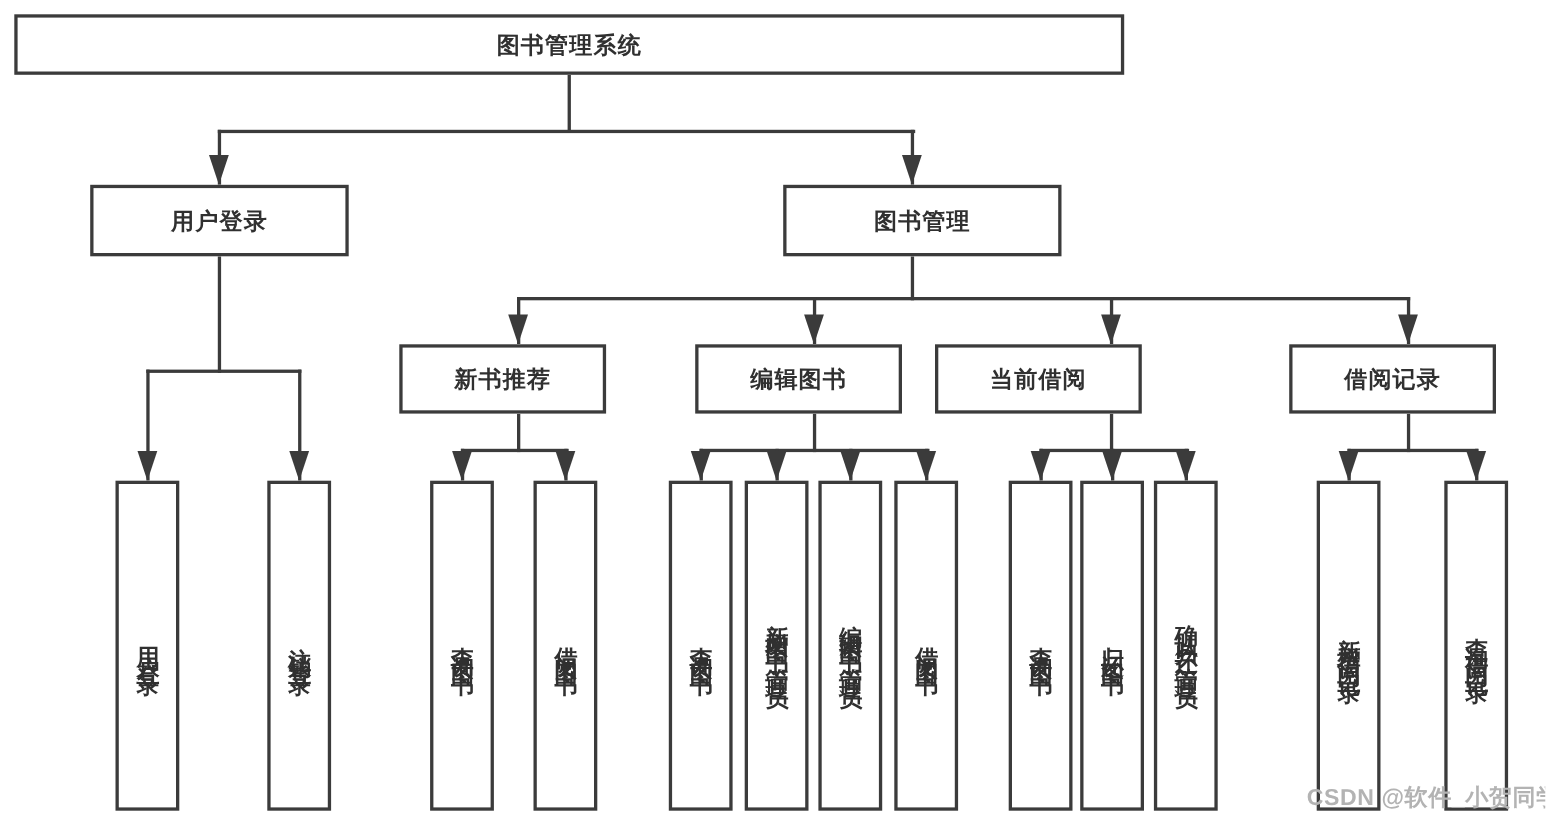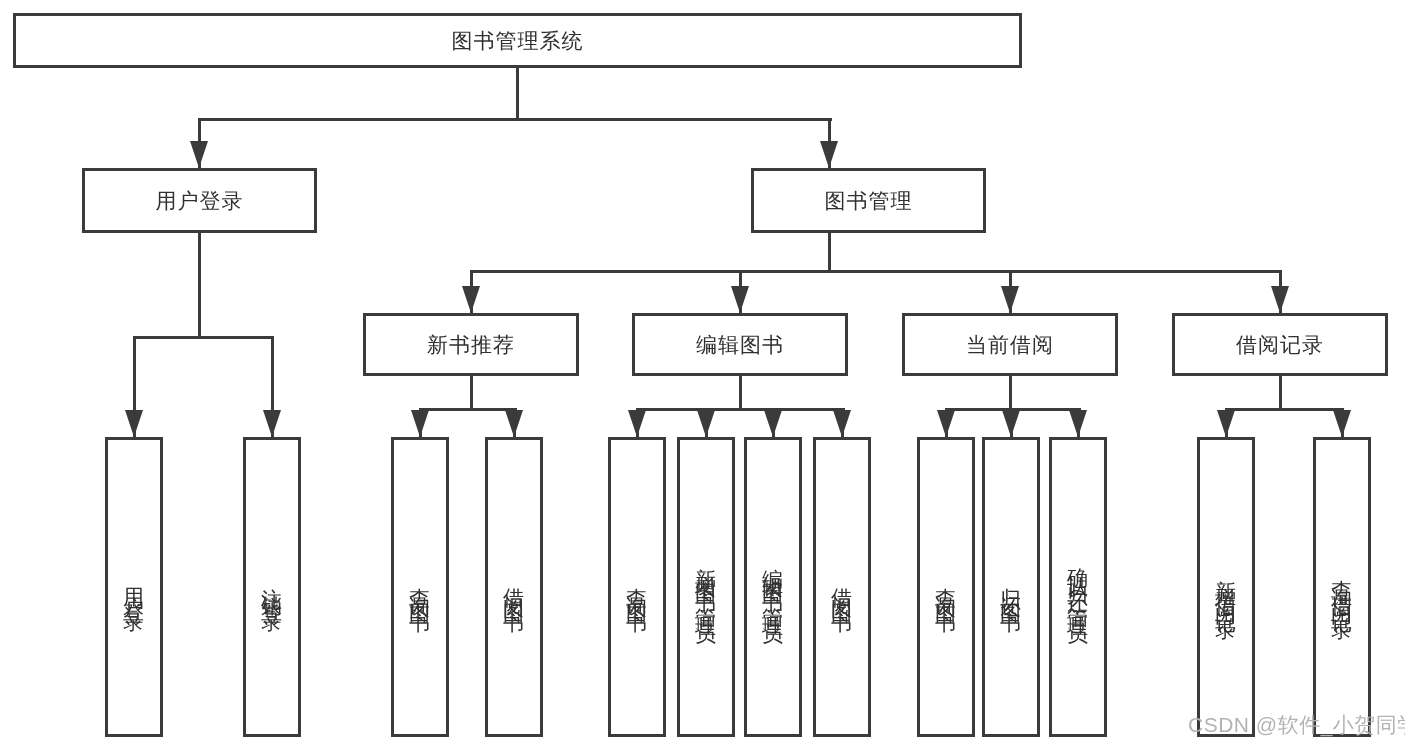--- a/index.html
+++ b/index.html
@@ -4,20 +4,21 @@
 <style>
   * { margin: 0; padding: 0; box-sizing: border-box; }
   html, body { background: #ffffff; }
   #canvas {
     position: relative;
     width: 1405px;
     height: 747px;
     background: #ffffff;
     font-family: "Liberation Sans", sans-serif;
     overflow: hidden;
+    font-weight: bold;
   }
   .box {
     position: absolute;
     background: #ffffff;
     border: 3px solid #3b3b3b;
     display: flex;
     align-items: center;
     justify-content: center;
     color: #303030;
     font-size: 21px;
@@ -54,26 +55,26 @@
     font-size: 21px;
     color: #b3b3b3;
     letter-spacing: 0.5px;
     z-index: 5;
     white-space: nowrap;
   }
   
   #n-root   { left: 13px;  top: 13px;  width: 1009px; height: 55px; }
   
   #n-login  { left: 82px;  top: 168px; width: 235px; height: 65px; }
-  #n-mgmt   { left: 712px; top: 168px; width: 235px; height: 65px; margin-left: 39px; }
+  #n-mgmt   { left: 712px; top: 168px; width: 253px; height: 65px; }
   
-  .l3 { top: 313px; width: 216px; height: 63px; }
+  .l3 { top: 313px; width: 188px; height: 63px; }
   #n-newbk  { left: 363px; }
   #n-borrow { left: 632px; }
-  #n-cur    { left: 902px; text-align: center; }
+  #n-cur    { left: 850px; text-align: center; }
   #n-rec    { left: 1172px; }
   
   .leaf { top: 437px; width: 58px; height: 300px; }
   #lf-0 { left: 105px; }  #lf-1 { left: 243px; }
   #lf-2 { left: 391px; }  #lf-3 { left: 485px; }
   #lf-4 { left: 608px; }  #lf-5 { left: 677px; }
   #lf-6 { left: 744px; }  #lf-7 { left: 813px; }
   #lf-8 { left: 917px; }  #lf-9 { left: 982px; }  #lf-10 { left: 1049px; }
   #lf-11 { left: 1197px; } #lf-12 { left: 1313px; }
 </style>

